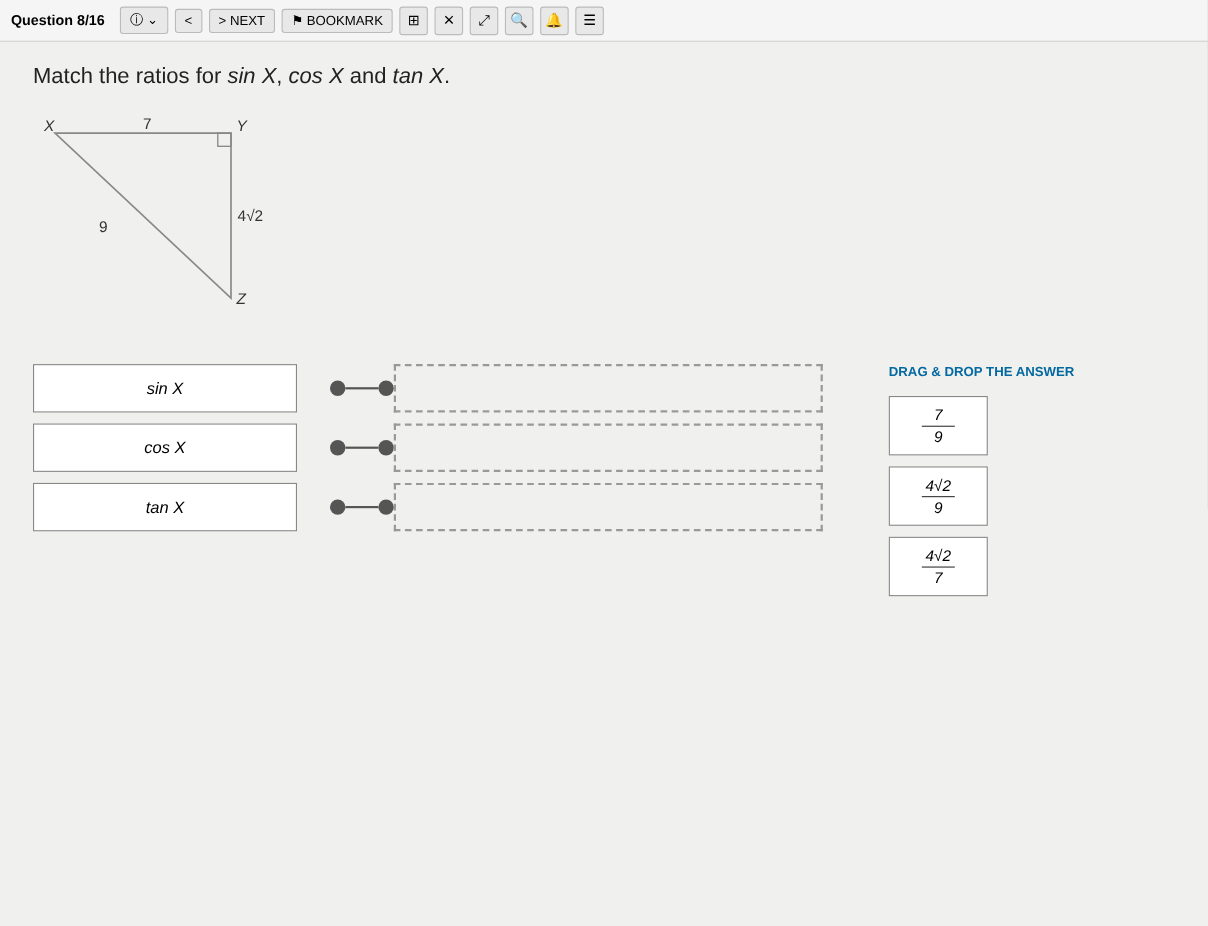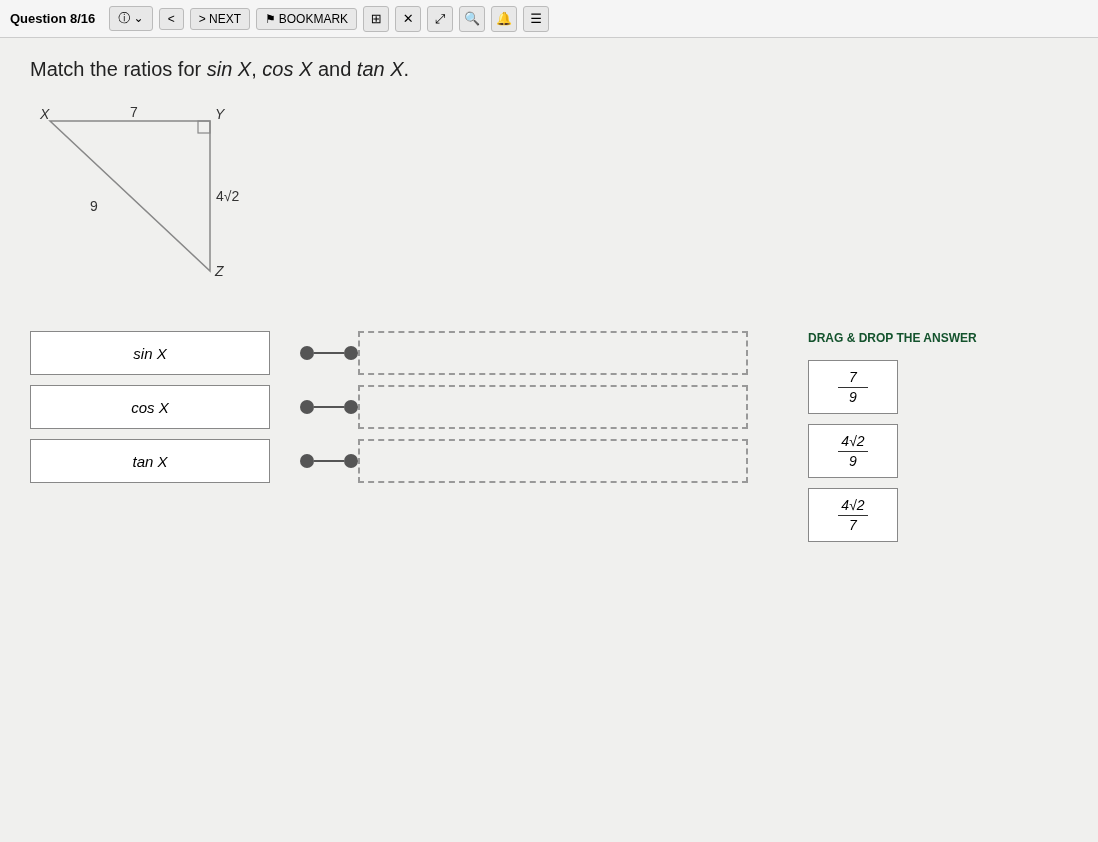--- a/index.html
+++ b/index.html
@@ -146,21 +146,21 @@
     
     .answers-col {
       display: flex;
       flex-direction: column;
       gap: 10px;
       margin-left: 60px;
     }
     .drag-label {
       font-size: 12px;
       font-weight: bold;
-      color: #14532d;
+      color: #0369a1;
       margin-bottom: 5px;
       text-align: center;
     }
     .answer-card {
       background: #fff;
       border: 1px solid #888;
       width: 90px;
       height: 54px;
       display: flex;
       flex-direction: column;

